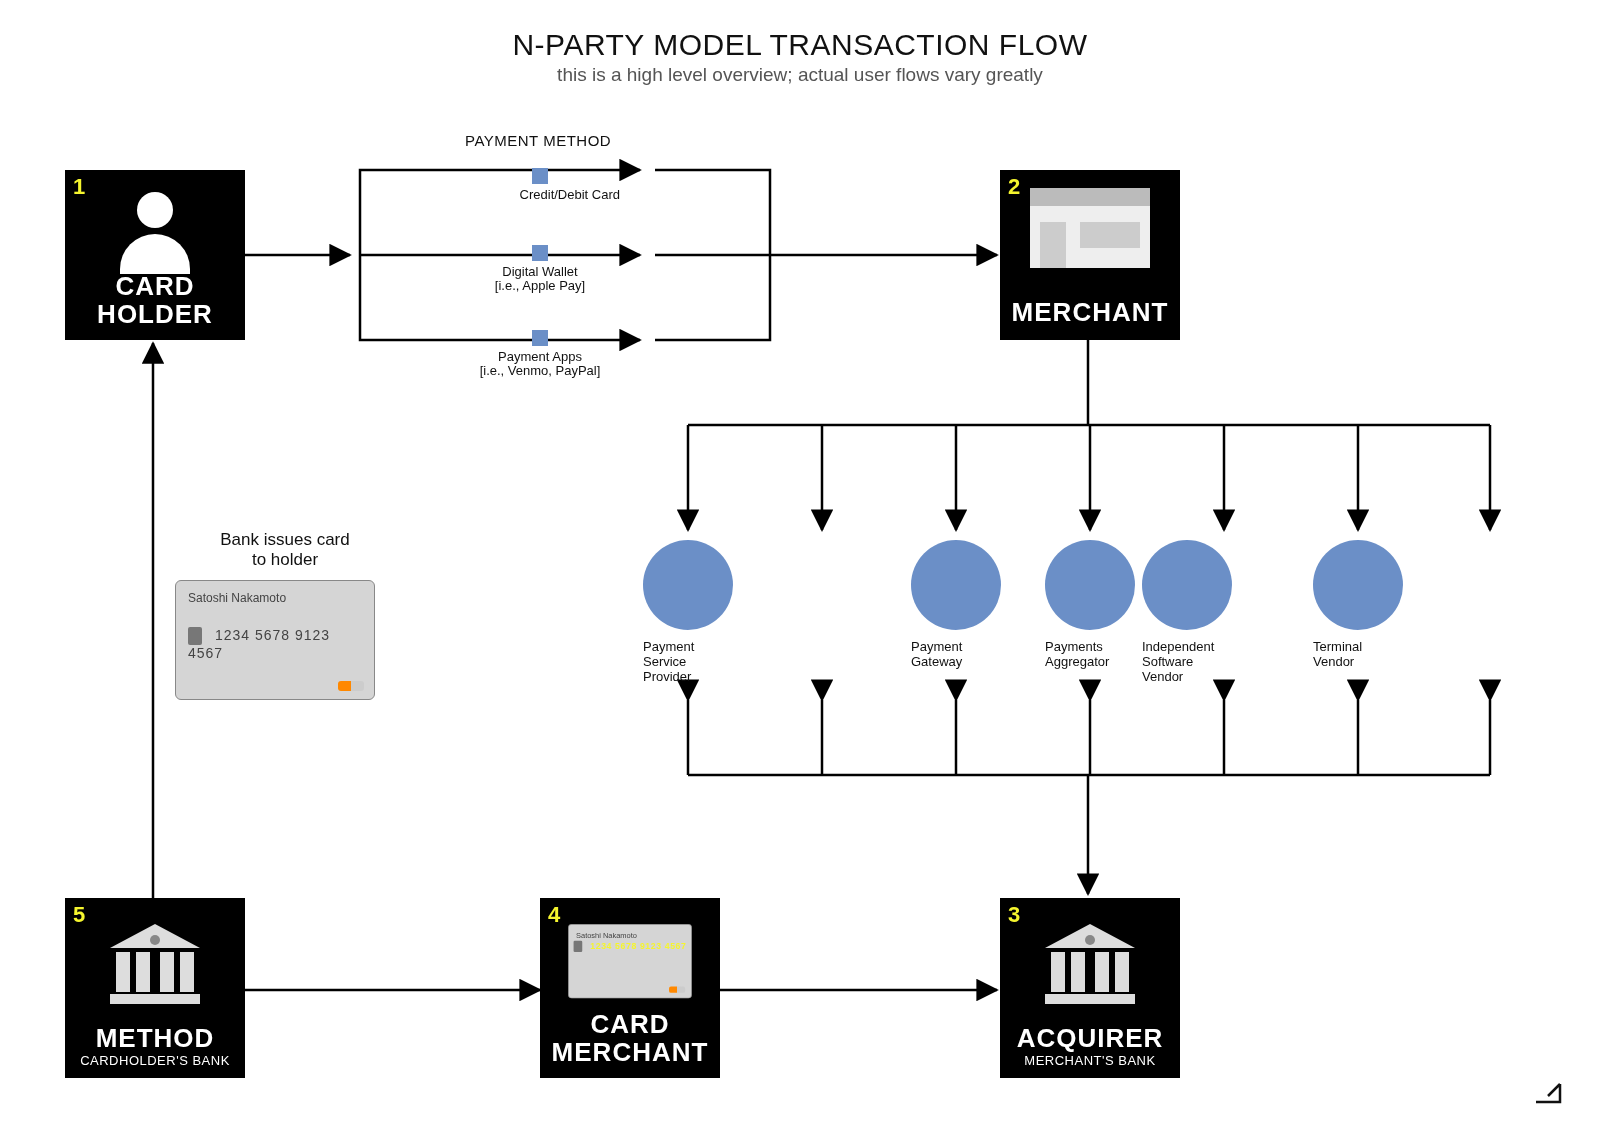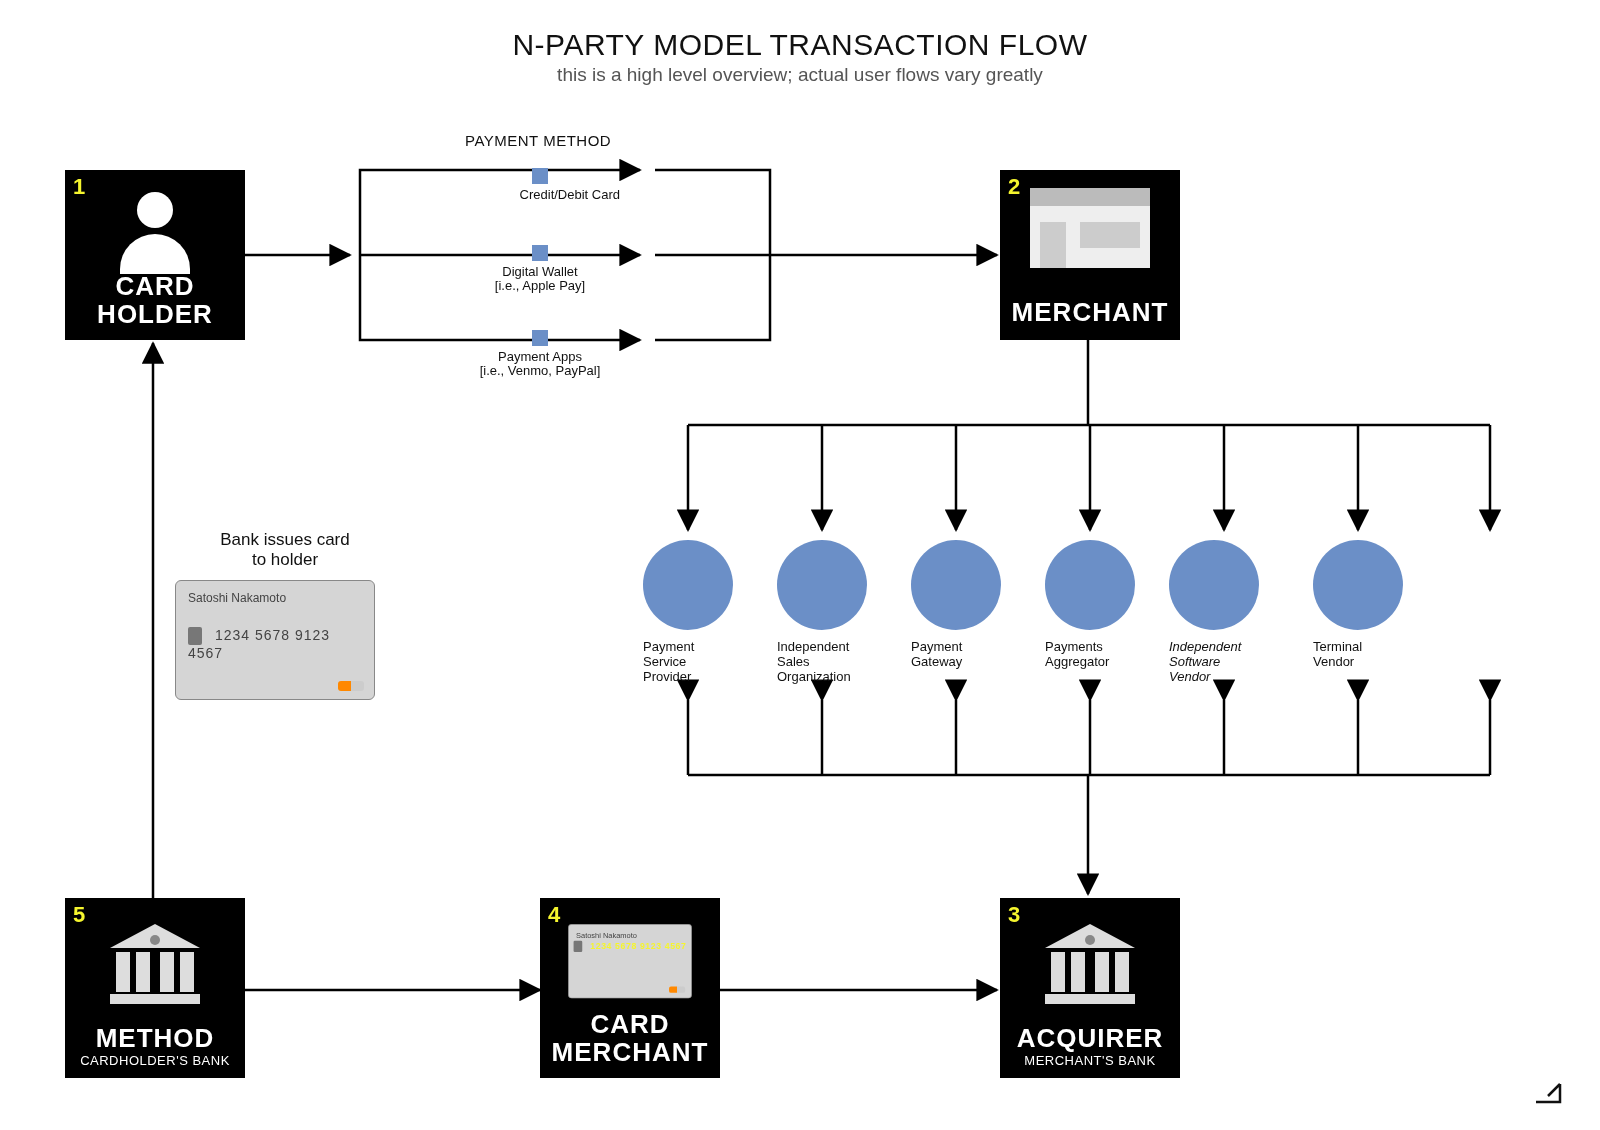--- a/index.html
+++ b/index.html
@@ -142,30 +142,27 @@
         </svg>
     </div>
     <div class="label big" style="bottom:14px;">
       <span>MERCHANT</span>
     </div>
   </div>
 
   <div class="prov" style="left:643px;top:540px;width:90px;">
     <div class="circle"></div>
     <span>Payment Service Provider</span></div>
-  <div class="prov" style="left:777px;top:540px;width:90px;">
-    <div class="circle"></div>
-    <span>Independent Sales Organization</span></div>
   <div class="prov" style="left:911px;top:540px;width:90px;">
     <div class="circle"></div>
     <span>Payment Gateway</span></div>
   <div class="prov" style="left:1045px;top:540px;width:90px;">
     <div class="circle"></div>
     <span>Payments Aggregator</span></div>
-  <div class="prov" style="left:1169px;top:540px;width:90px;font-style:italic;">
+  <div class="prov" style="left:1142px;top:540px;width:90px;">
     <div class="circle"></div>
     <span>Independent Software Vendor</span></div>
   <div class="prov" style="left:1313px;top:540px;width:90px;">
     <div class="circle"></div>
     <span>Terminal Vendor</span></div>
 
   <div class="issue-label" style="left:185px;top:530px;width:200px;">
     <span>Bank issues card</span><br>
     <span>to holder</span>
   </div>

